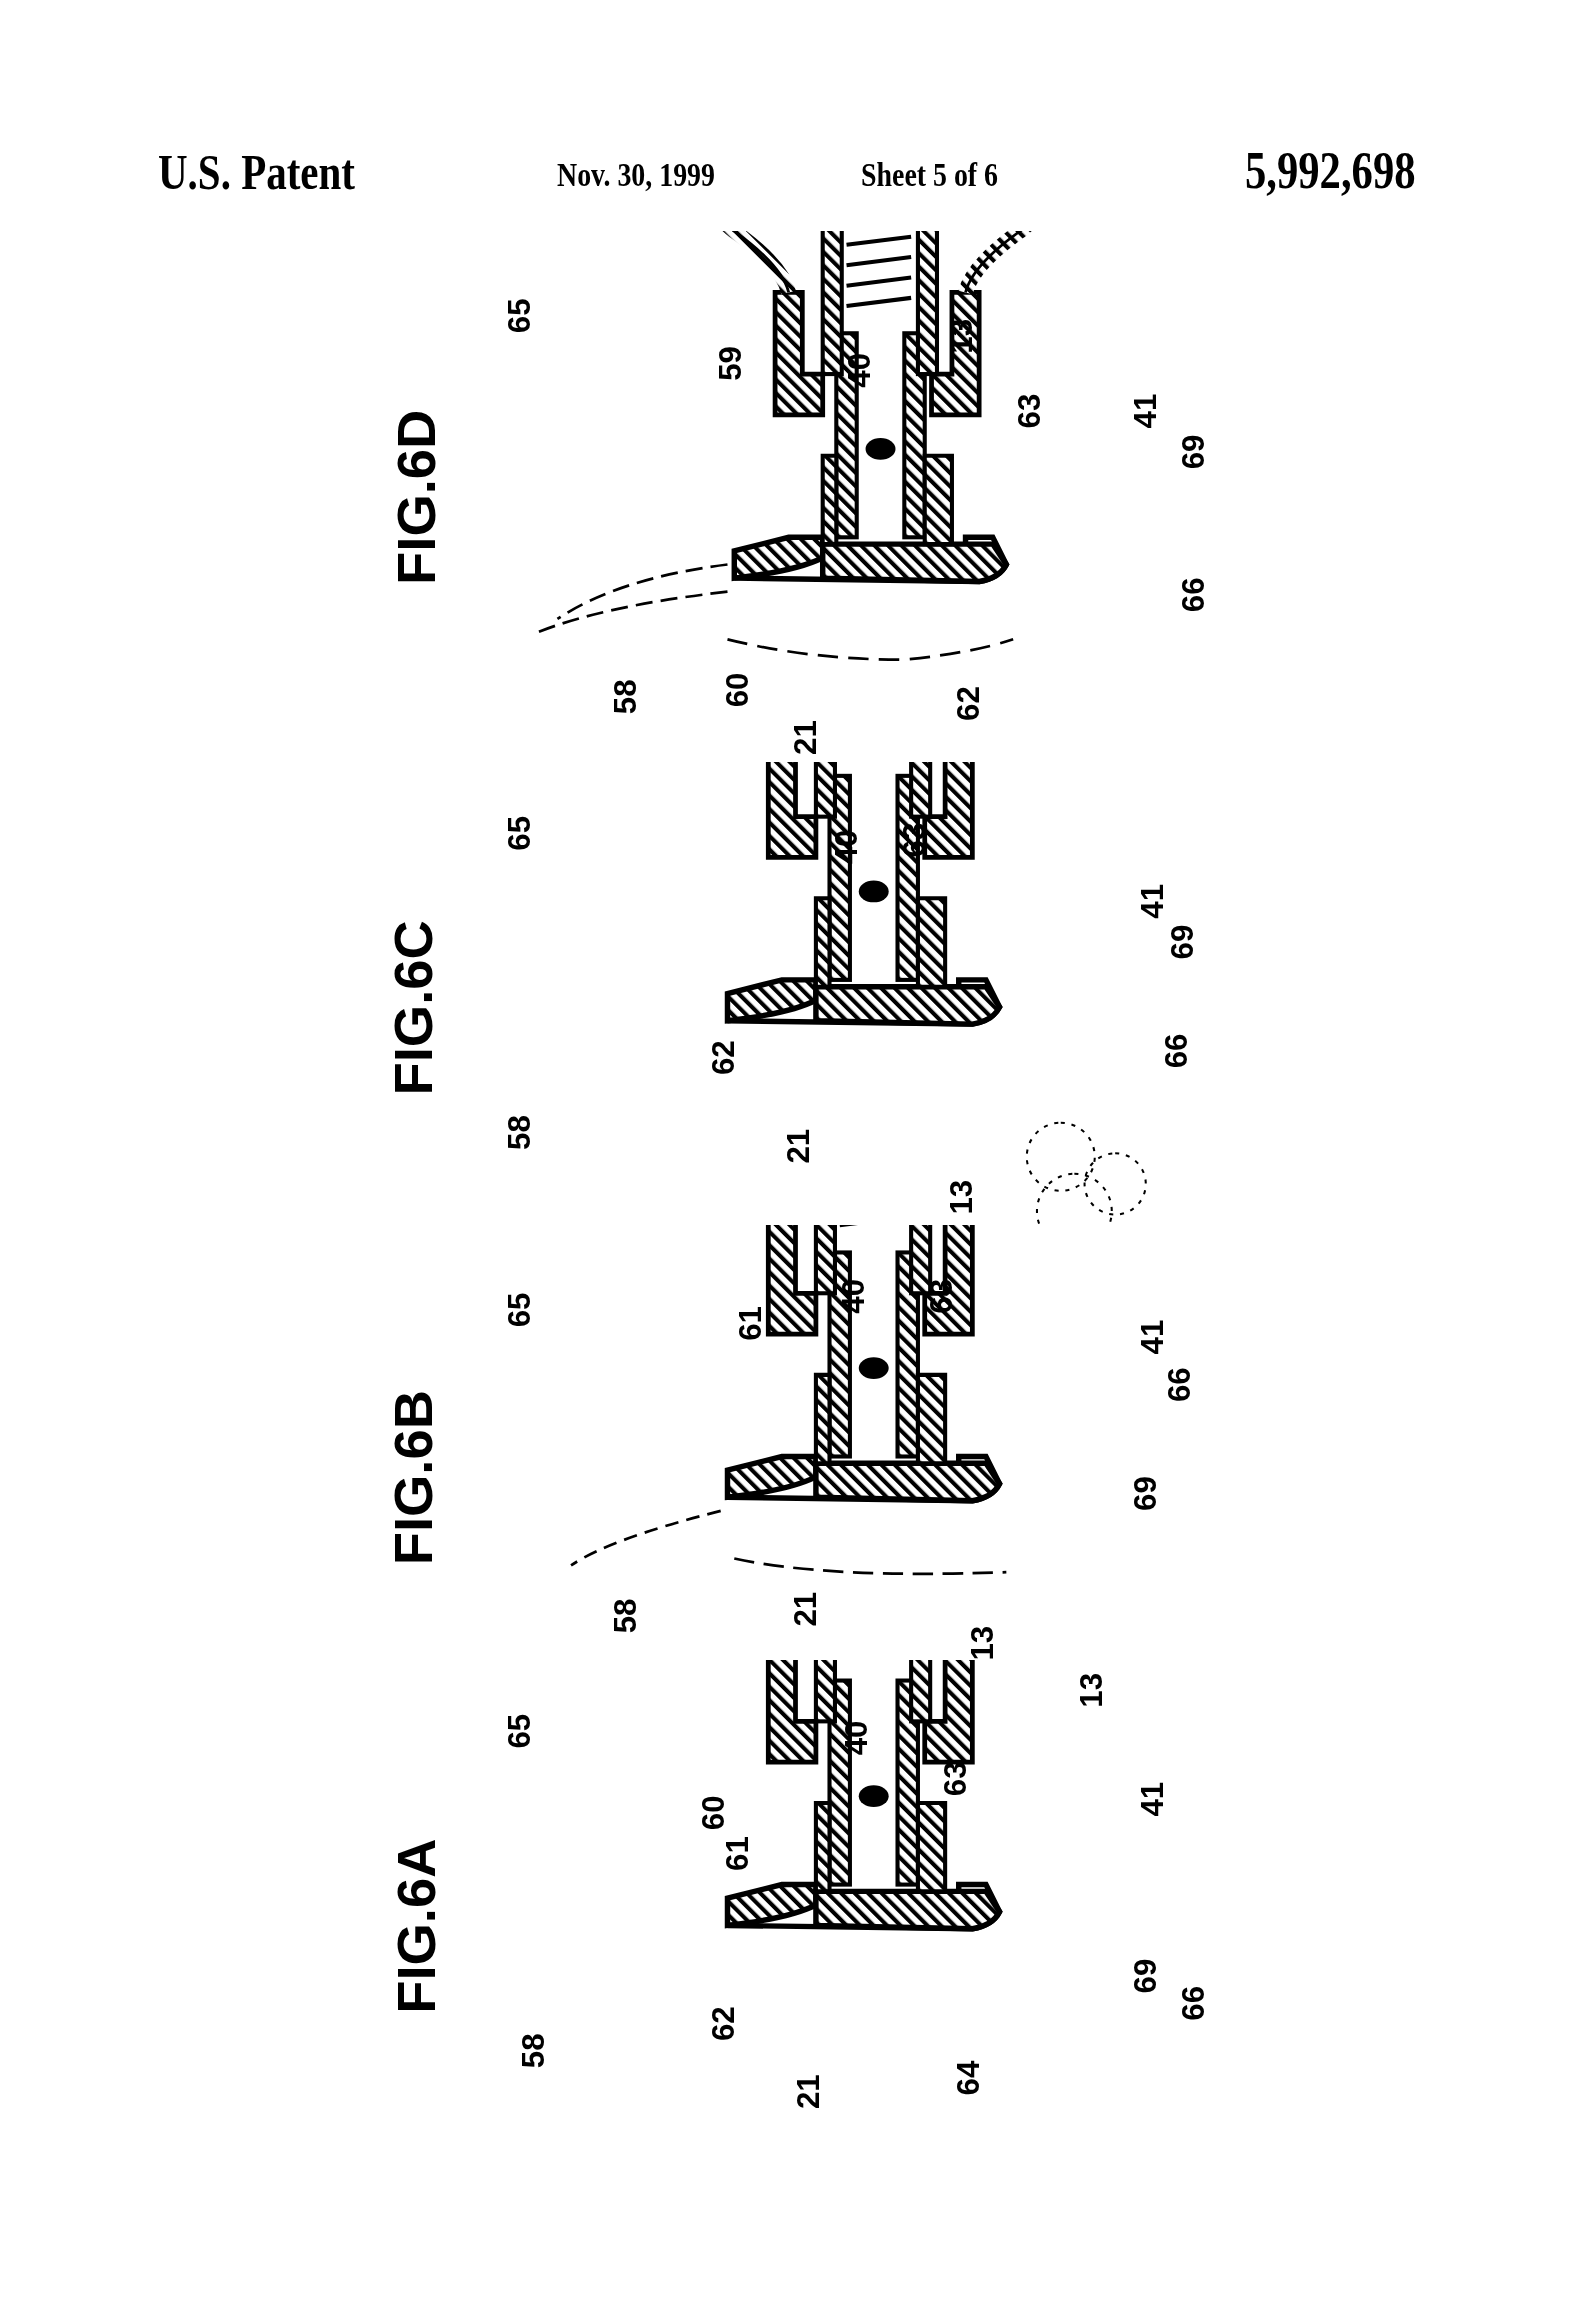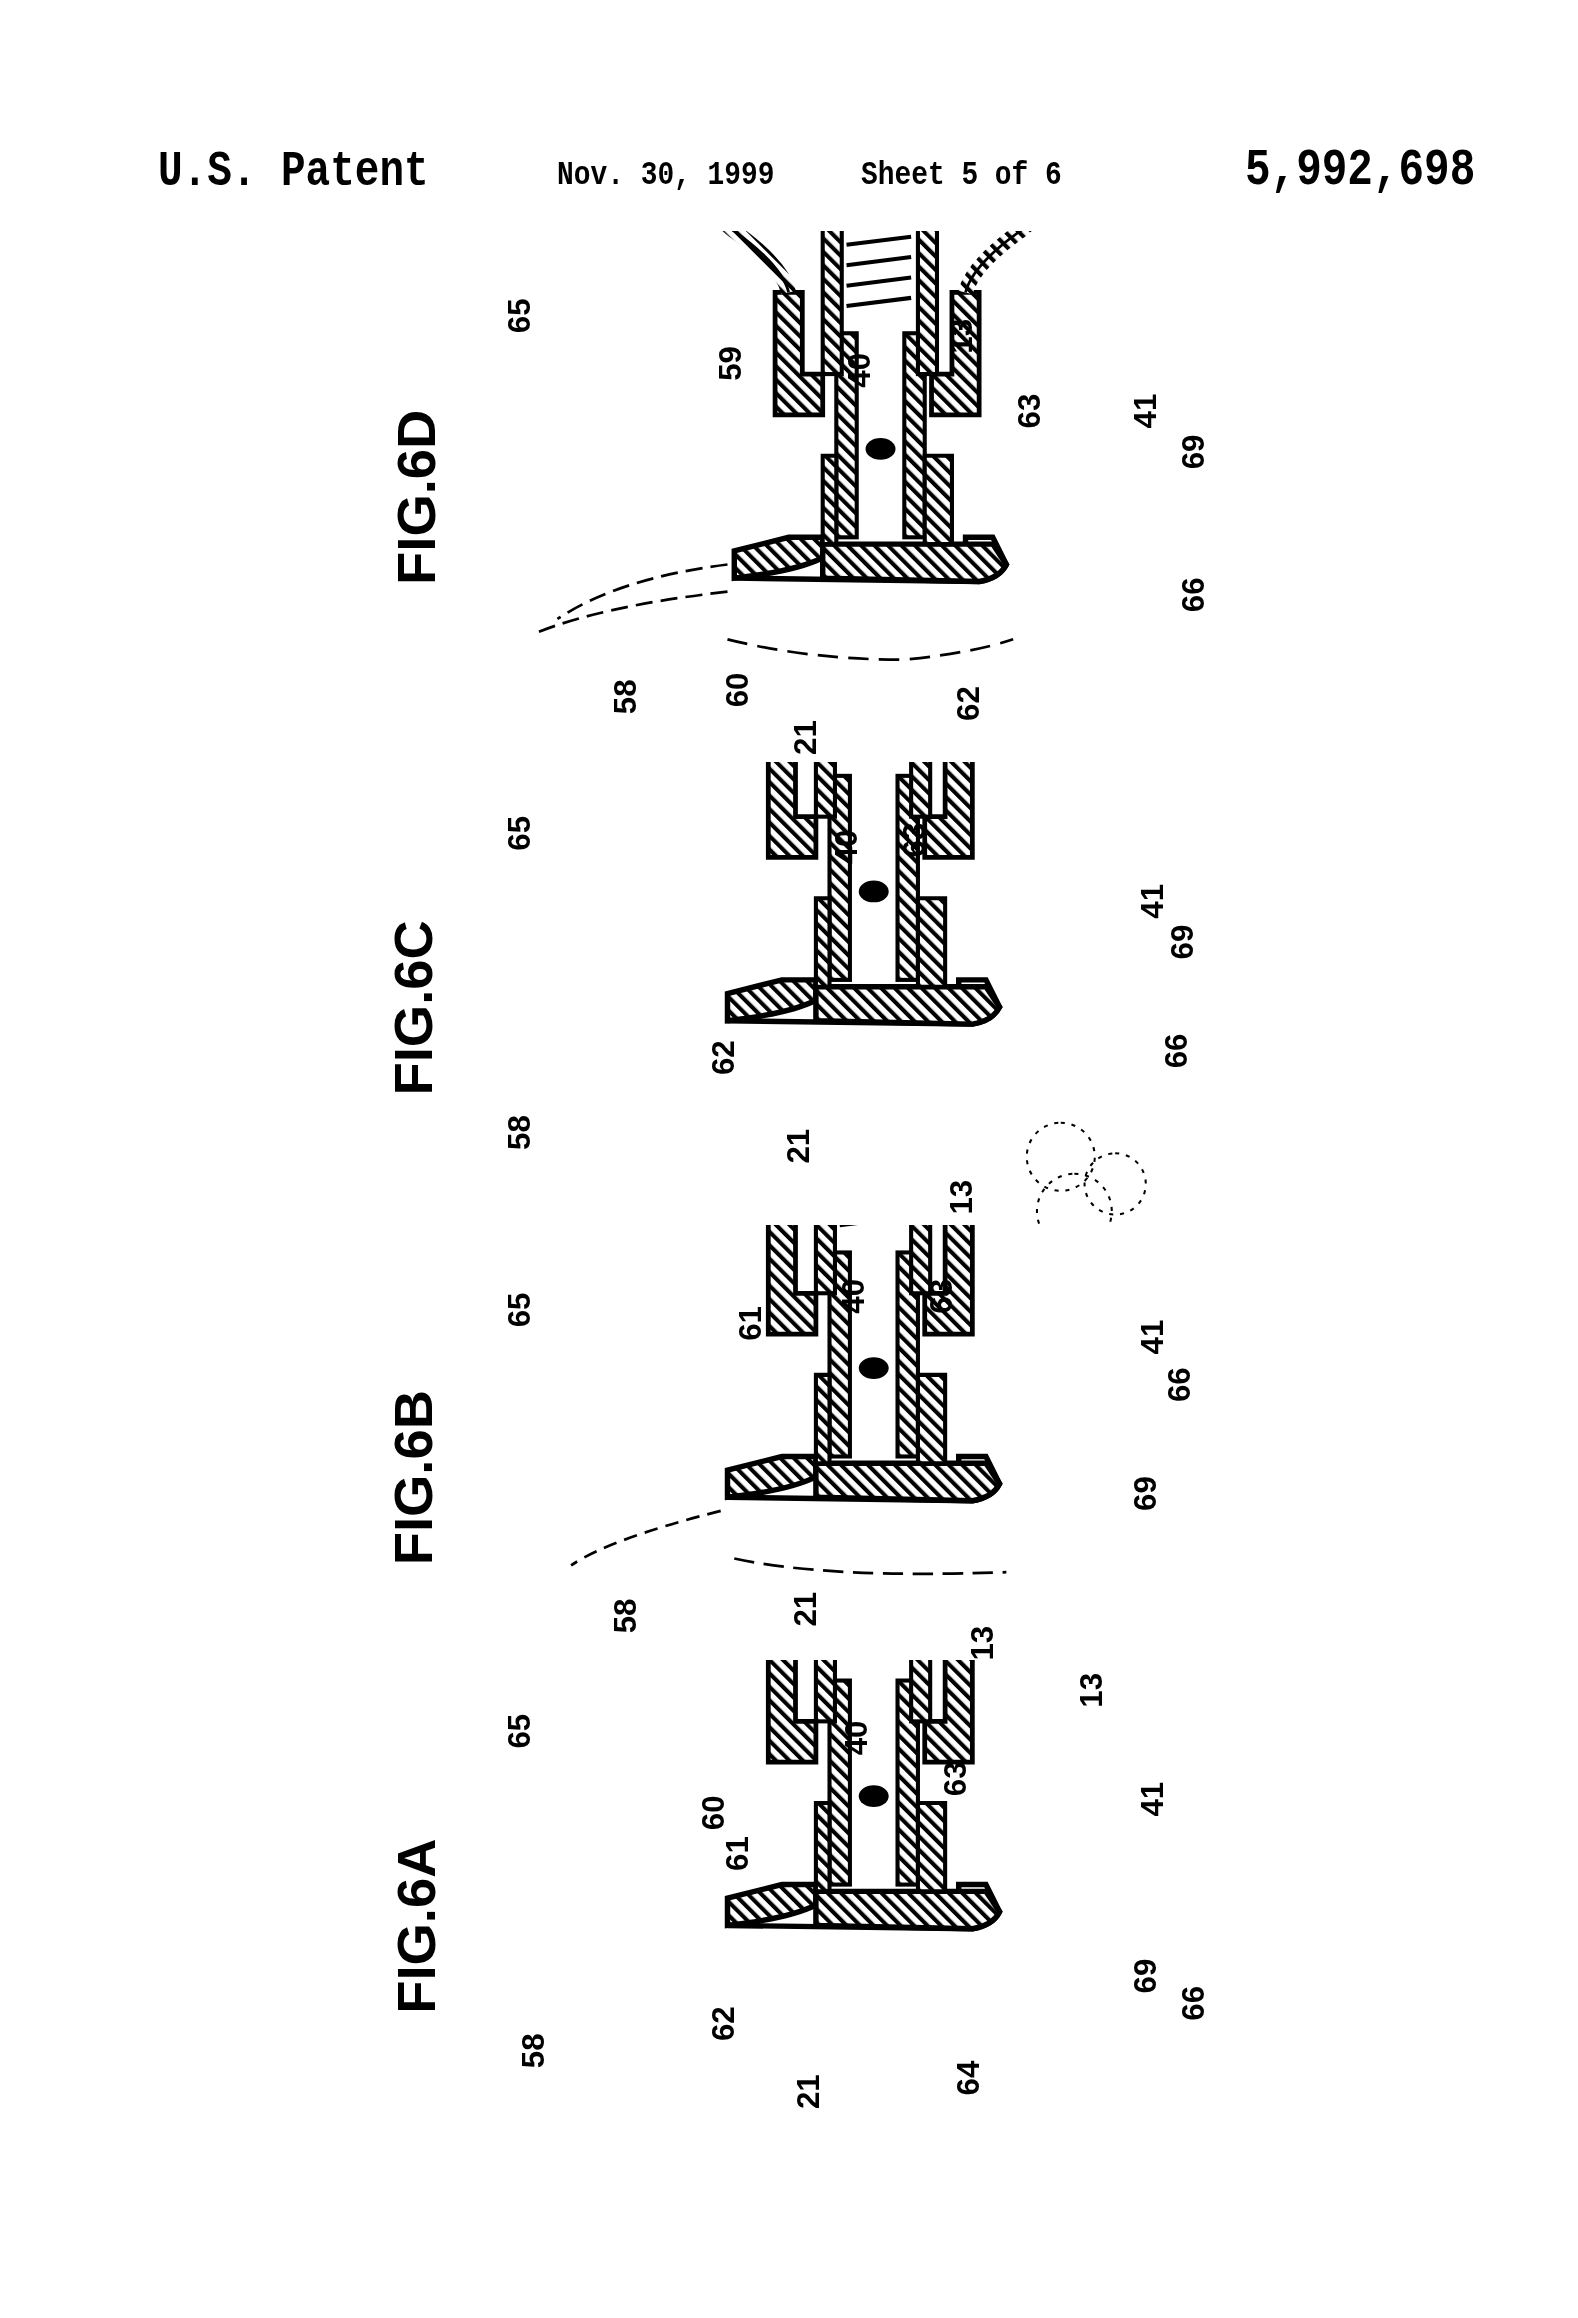--- a/index.html
+++ b/index.html
@@ -1,18 +1,18 @@
 <!DOCTYPE html>
 <html style="font-size:11px"><head>
 <meta charset="utf-8">
 <style>
   html, body { margin: 0; padding: 0; background: #ffffff; }
   body { width: 1578px; height: 2319px; position: relative; overflow: hidden;
          font-family: "Liberation Serif", "DejaVu Serif", serif; color: #000; }
-  .header { position: absolute; top: 136px; left: 0; width: 1456px; height: 75px; font-family: Liberation Mono, monospace; }
+  .header { position: absolute; top: 136px; left: 0; width: 1456px; height: 75px; }
   .h-item { position: absolute; white-space: nowrap; font-weight: bold; transform: scaleX(0.82); transform-origin: left center; }
   #h-title { left: 158px; top: 6.8px; font-size: 50px; }
   #h-date { left: 557px; top: 20.4px; font-size: 34px; }
   #h-sheet { left: 861px; top: 20.4px; font-size: 34px; }
   #h-num { left: 1245px; top: 5.4px; font-size: 52px; }
   .figure { position: absolute; left: 367px; width: 857px; }
   .figure svg { display: block; width: 100%; height: 100%; }
   .fig-label { font-family: "Liberation Sans", "DejaVu Sans", sans-serif; font-weight: bold; }
   .ref { font-family: "Liberation Sans", "DejaVu Sans", sans-serif; font-weight: bold; font-size: 46px; }
 </style>

